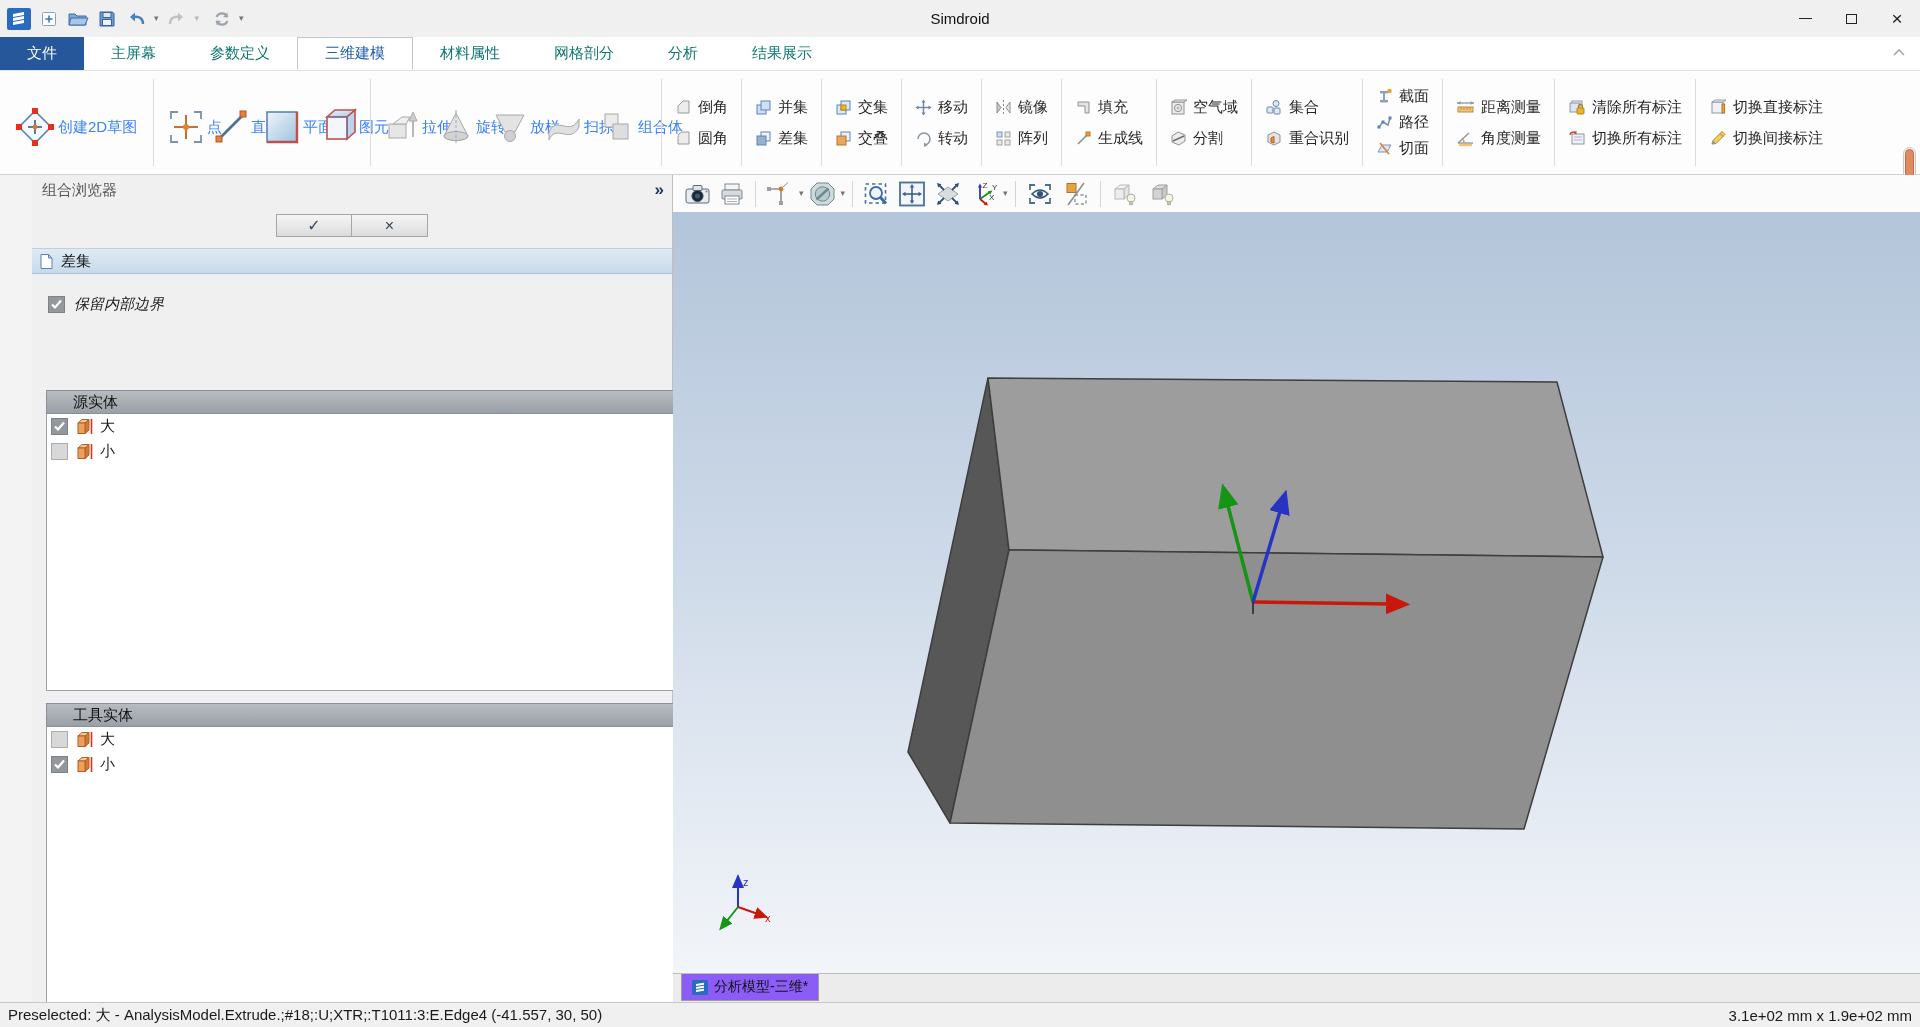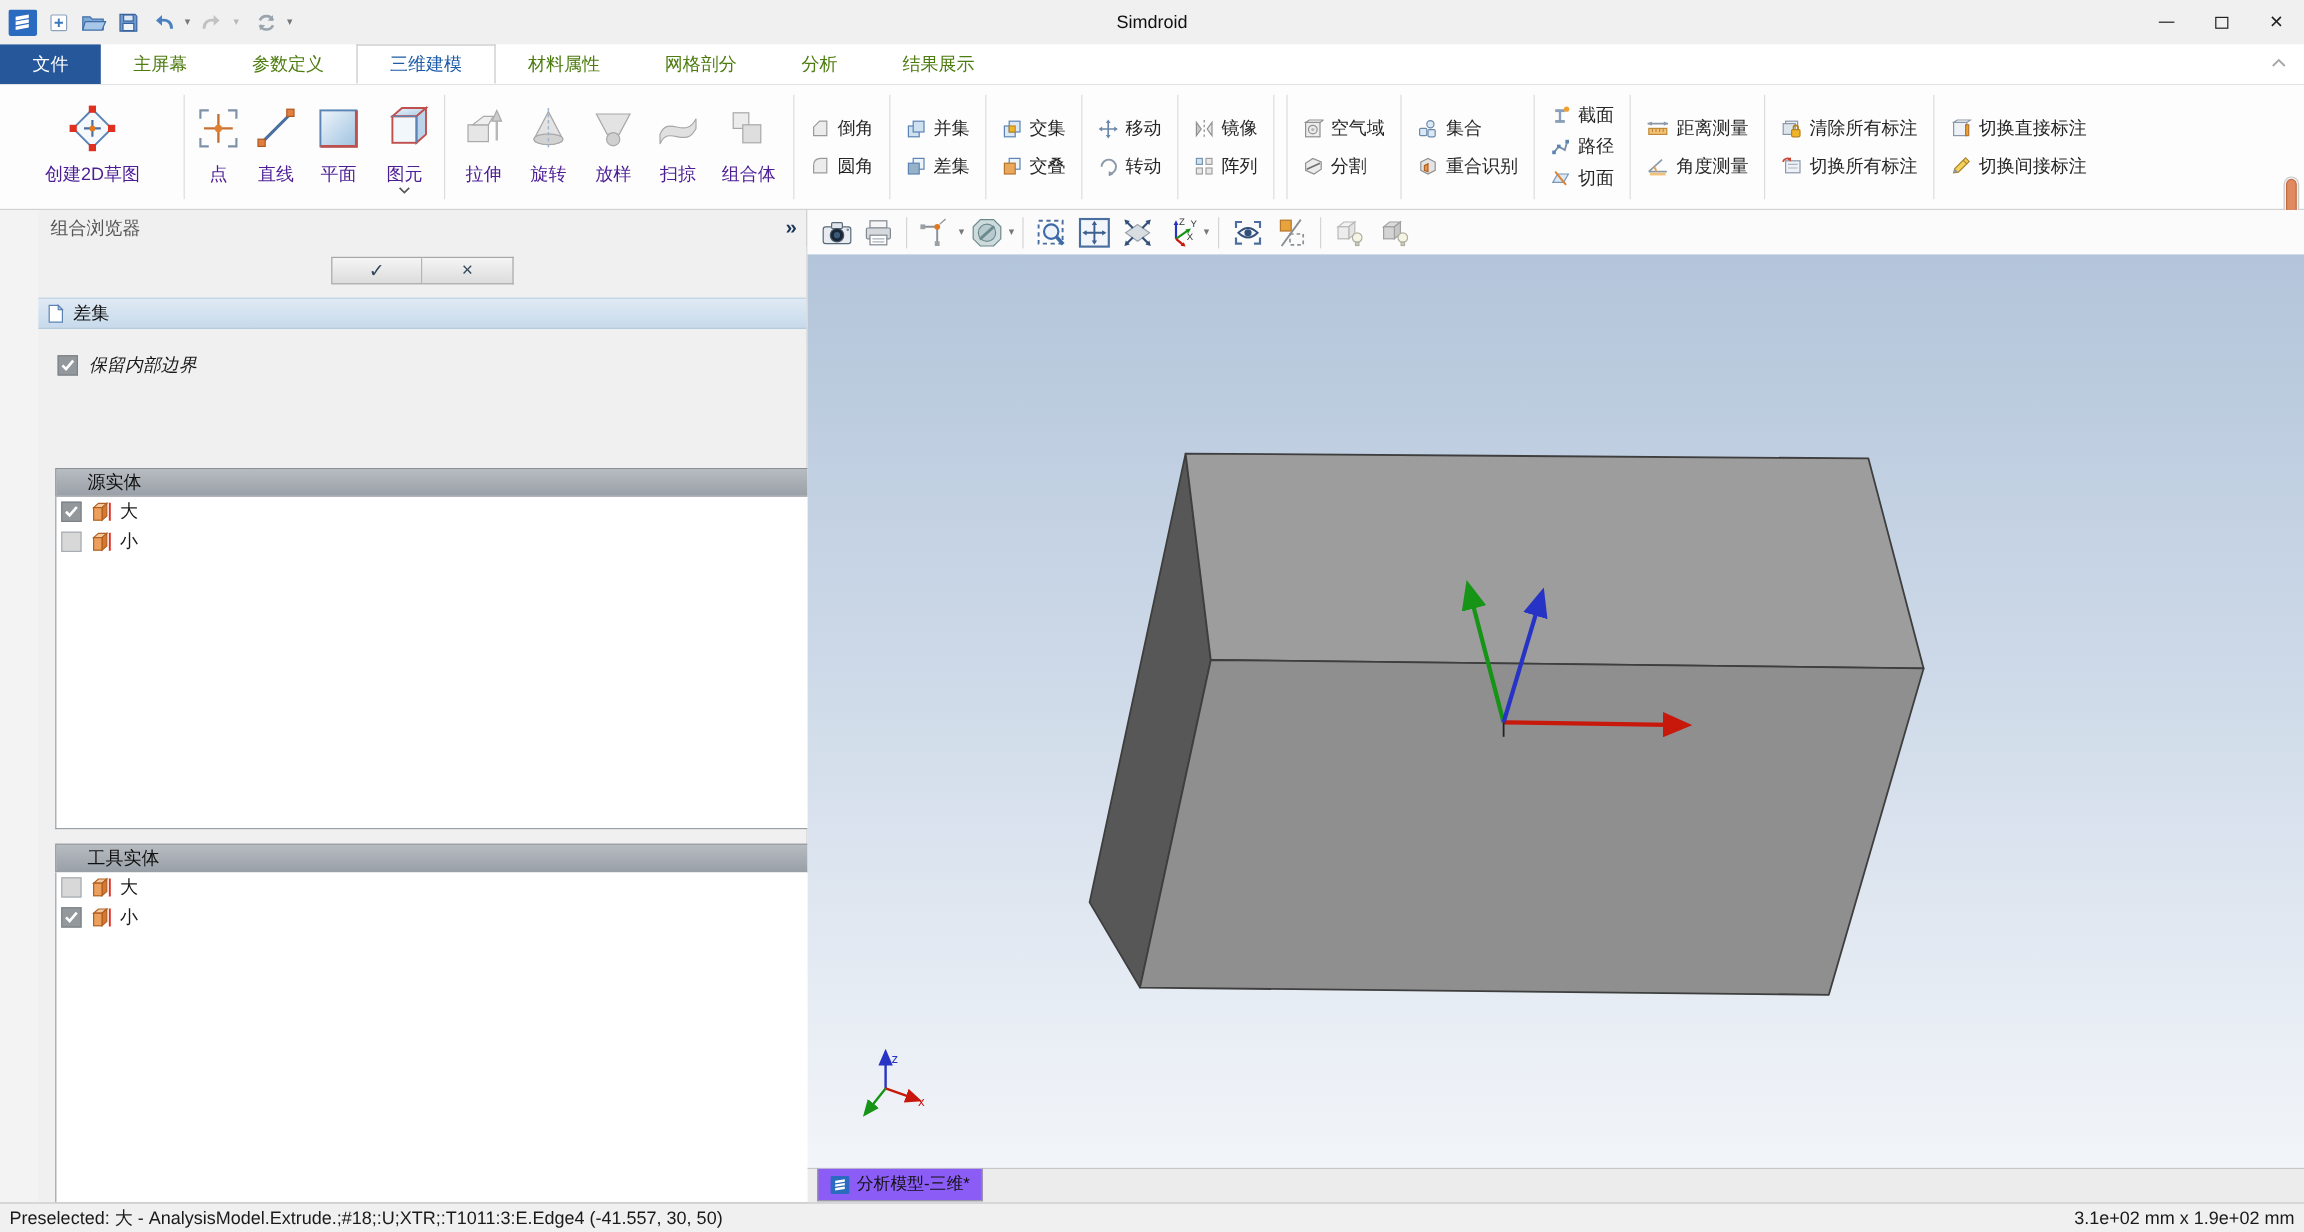--- a/index.html
+++ b/index.html
@@ -15,29 +15,29 @@
   .caret.dis { color:#b8b8b8; }
   .win-title { position:absolute; left:0; right:0; text-align:center; font-size:15px; color:#111; pointer-events:none; }
   .wincontrols { position:absolute; right:0; top:0; height:37px; display:flex; }
   .wc { width:46px; height:37px; display:flex; align-items:center; justify-content:center; }
   .wc .bar { width:13px; height:1px; background:#222; }
   .wc .box { width:11px; height:10px; border:1px solid #222; }
   .wc .x { font-size:19px; color:#222; line-height:1; }
 
   
   .tabbar { position:absolute; left:0; top:37px; width:1920px; height:34px; background:#ffffff; border-bottom:1px solid #e2e2e2; display:flex; align-items:stretch; }
-  .mtab { padding:0 27px; display:flex; align-items:center; font-size:15px; color:#4d7c0f; cursor:default; }
+  .mtab { padding:0 27px; display:flex; align-items:center; font-size:15px; color:#0f766e; cursor:default; }
   .mtab.file { background:#26579b; color:#ffffff; }
   .mtab.active { border:1px solid #c6c6c6; border-bottom:1px solid #ffffff; color:#1e5ca8; background:#ffffff; }
   .tabbar-right { position:absolute; right:10px; top:6px; width:22px; height:20px; display:flex; align-items:center; justify-content:center; }
 
   
   .ribbon { position:absolute; left:0; top:71px; width:1920px; height:104px; background:#fdfdfd; border-bottom:1px solid #d2d2d2; display:flex; align-items:stretch; padding-left:6px; }
   .rsep { width:1px; background:#dcdcdc; margin:8px 5px; }
-  .big { display:flex; flex-direction:column; align-items:center; padding:8px 6px 0 6px; font-size:15px; color:#4c1d95; }
+  .big { display:flex; flex-direction:row; align-items:center; padding:8px 6px 0 6px; font-size:15px; color:#3b82f6; }
   .big .ic { height:56px; display:flex; align-items:center; justify-content:center; }
   .big .lb { margin-top:1px; white-space:nowrap; }
   .sm-col { display:flex; flex-direction:column; justify-content:center; gap:10px; padding:0 8px; }
   .sm-col.three { gap:5px; }
   .sm { display:flex; align-items:center; gap:6px; height:21px; font-size:15px; color:#262626; white-space:nowrap; }
   .ribbon-scroll { position:absolute; right:4px; top:76px; width:13px; height:96px; border:1px solid #c9c9c9; border-radius:7px; background:#f4f4f4; }
   .ribbon-scroll .thumb { position:absolute; left:1px; top:1px; width:9px; height:52px; border-radius:5px; background:#e08a5f; border:1px solid #c46a44; }
 
   
   .main { position:absolute; left:0; top:175px; width:1920px; height:827px; display:flex;padding-left:32px; }
@@ -393,20 +393,35 @@
             <rect x="2" y="2" width="5" height="5" fill="#cfe0f0" stroke="#7a96b5"></rect>
             <rect x="10" y="2" width="5" height="5" fill="#e8e8e8" stroke="#a0a0a0"></rect>
             <rect x="2" y="10" width="5" height="5" fill="#e8e8e8" stroke="#a0a0a0"></rect>
             <rect x="10" y="10" width="5" height="5" fill="#e8e8e8" stroke="#a0a0a0"></rect>
           </svg>
         <span>阵列</span>
       </div>
     </div>
     <div class="rsep"></div>
 
+    <div class="sm-col">
+      <div class="sm">
+        <svg width="17" height="17" viewBox="0 0 17 17">
+            <path d="M3 3 L14 3 L14 14 L10 14 L10 7 L3 7 Z" fill="#e4e4e4" stroke="#909090"></path>
+          </svg>
+        <span>填充</span>
+      </div>
+      <div class="sm">
+        <svg width="17" height="17" viewBox="0 0 17 17">
+            <line x1="3" y1="14" x2="13" y2="4" stroke="#909090" stroke-width="1.6"></line>
+            <rect x="11" y="2" width="4" height="4" fill="#e8a33d" stroke="#b5762a"></rect>
+          </svg>
+        <span>生成线</span>
+      </div>
+    </div>
     <div class="rsep"></div>
 
     <div class="sm-col">
       <div class="sm">
         <svg width="17" height="17" viewBox="0 0 17 17">
             <rect x="2" y="3" width="12" height="12" fill="#ececec" stroke="#909090"></rect>
             <polygon points="2,3 5,1 17,1 14,3" fill="#f4f4f4" stroke="#909090"></polygon>
             <circle cx="8" cy="9" r="3.6" fill="none" stroke="#909090"></circle>
             <circle cx="8" cy="9" r="1.4" fill="#b8b8b8"></circle>
           </svg>

